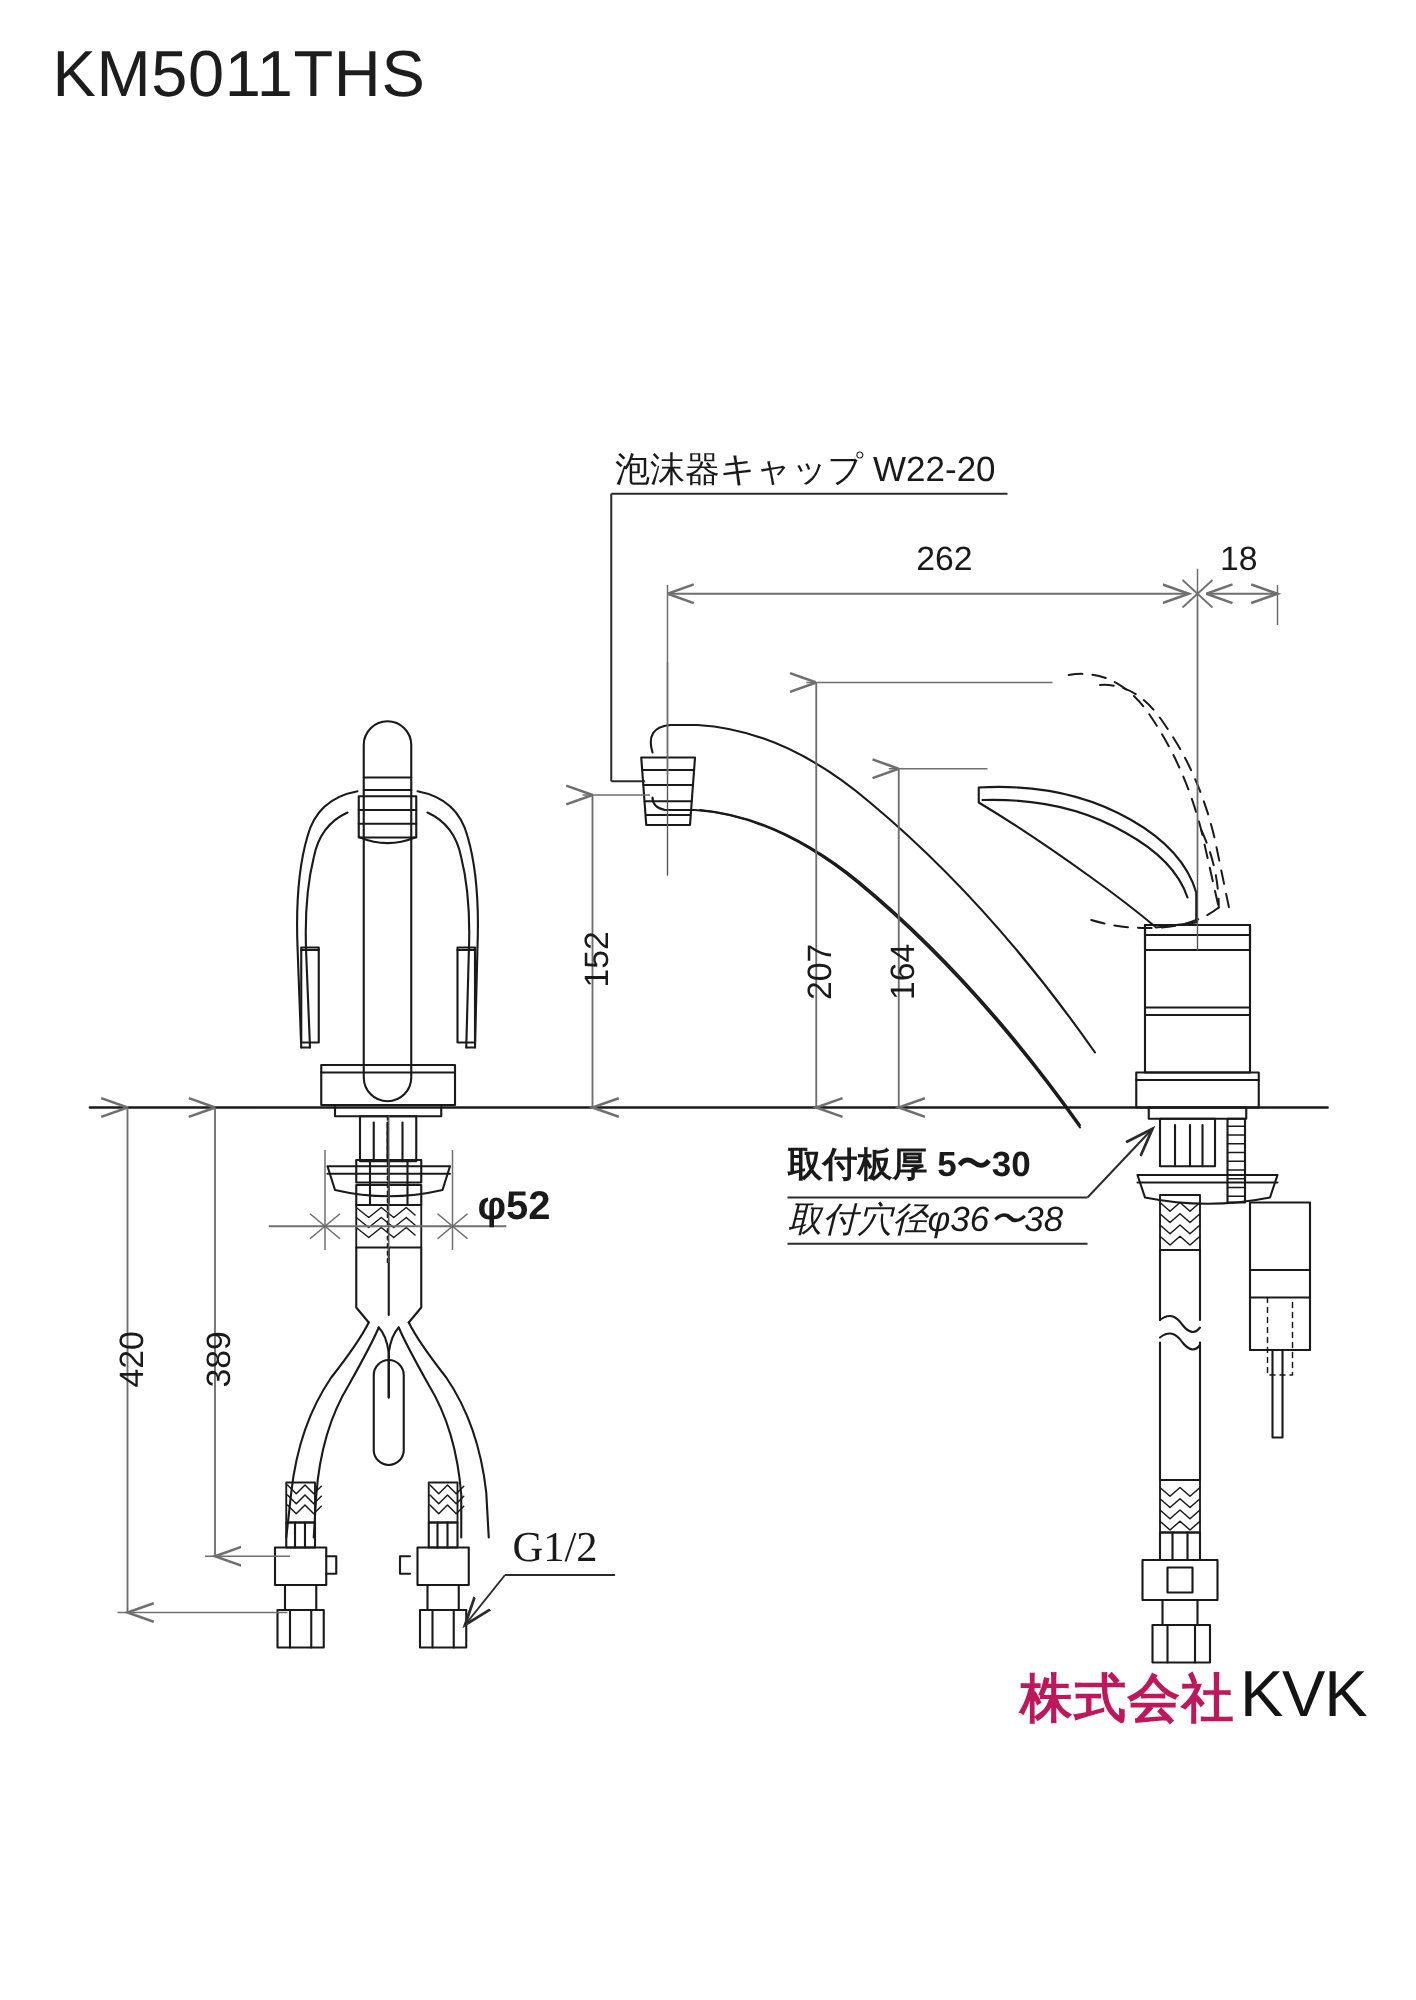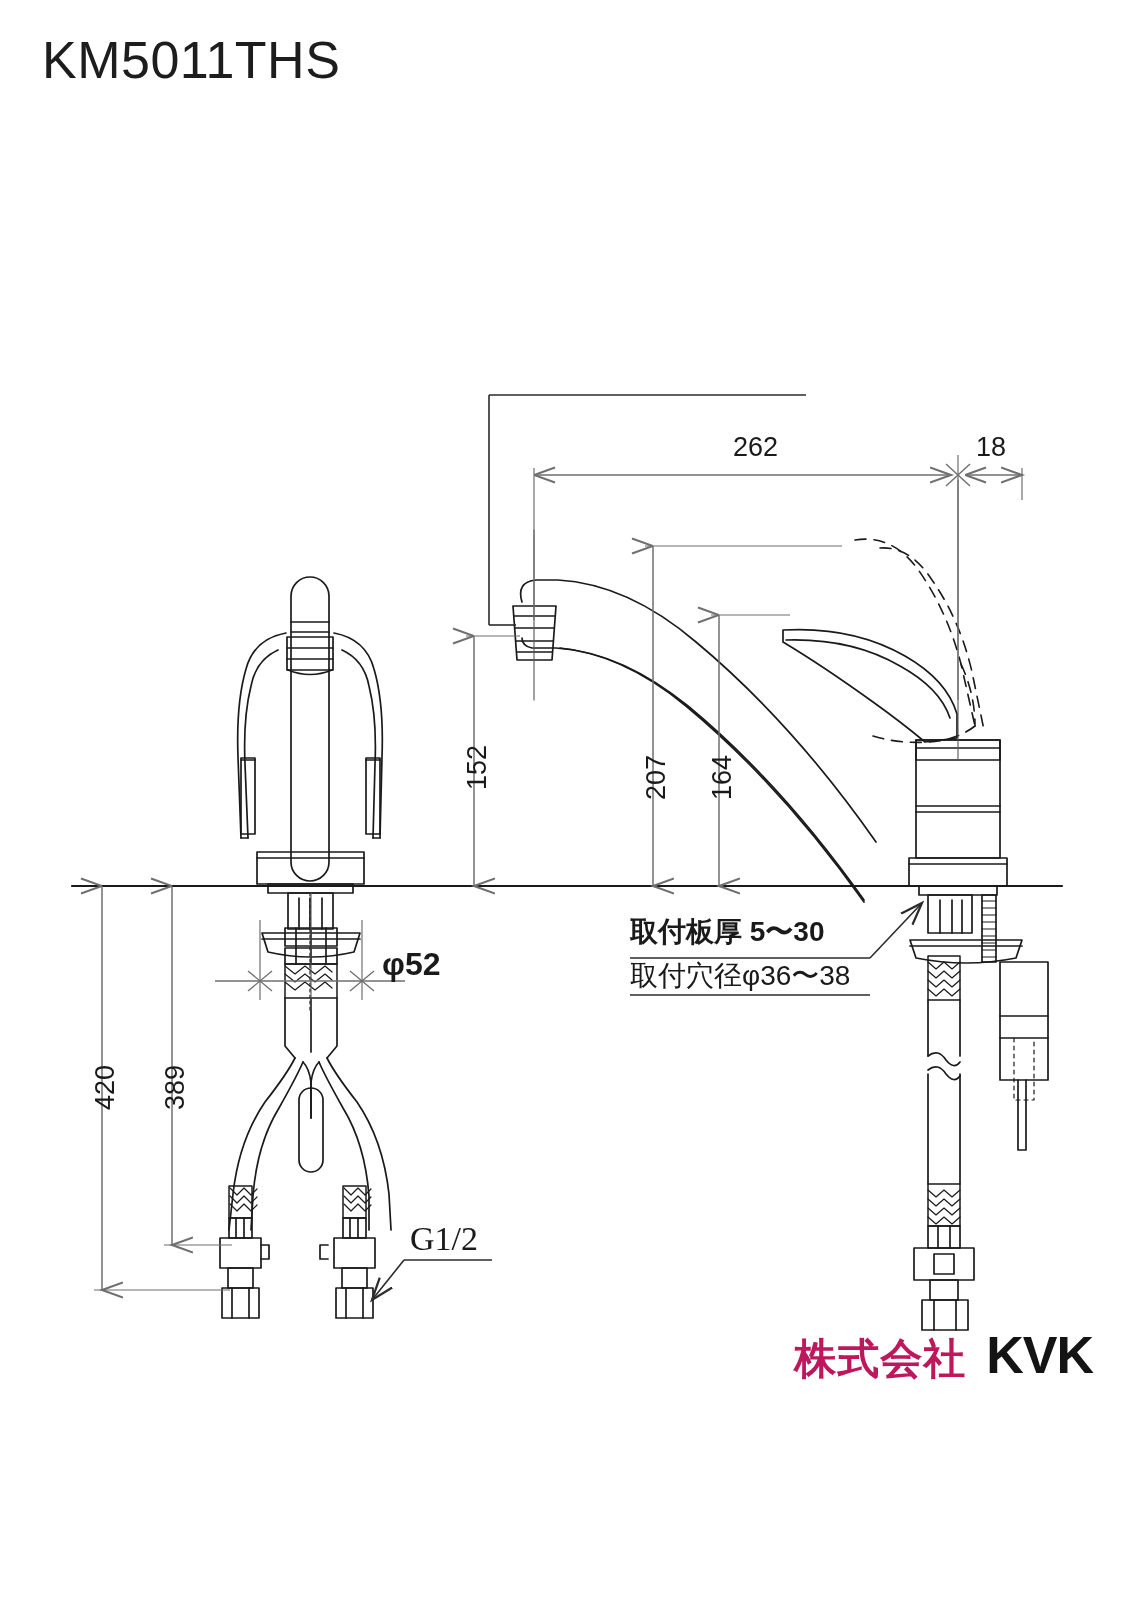--- a/index.html
+++ b/index.html
@@ -15,21 +15,21 @@
     position:absolute;left:42px;top:34px;
     font-size:52px;font-weight:400;letter-spacing:0.5px;
     color:#1d1d1d;line-height:1;white-space:nowrap;
   }
 
   #logo{
     position:absolute;right:40px;bottom:28px;
     display:flex;align-items:baseline;white-space:nowrap;
   }
   #logo .jp{font-size:42px;font-weight:700;letter-spacing:1px;color:#be185d;}
-  #logo .kvk{font-size:52px;font-weight:700;letter-spacing:-1px;color:#141414;margin-left:20px;}
+  #logo .kvk{font-size:52px;font-weight:400;letter-spacing:-1px;color:#141414;margin-left:4px;}
 
   
   #drawing{position:absolute;left:0;top:0;width:1133px;height:1600px;}
 
   .lbl{
     position:absolute;font-size:27px;color:#1a1a1a;white-space:nowrap;
     line-height:1;
   }
   .lbl.rot{transform-origin:0 0;transform:rotate(-90deg);}
   .lbl.jp{font-size:28px;}
@@ -332,36 +332,37 @@
         <line x1="836" y1="958" x2="870" y2="958"></line>
       </g>
 
       <g stroke="#2b2b2b" stroke-width="1.6">
         <line x1="404" y1="1260" x2="492" y2="1260"></line>
         <line x1="404" y1="1260" x2="372" y2="1300" marker-end="url(#leadA)"></line>
       </g>
     </g>
   </svg>
 
+  <div class="lbl jp" style="left:492px;top:362px;">泡沫器キャップ W22-20</div>
 
   <div class="lbl" style="left:733px;top:434px;">262</div>
 
   <div class="lbl" style="left:976px;top:434px;">18</div>
 
   <div class="lbl rot" style="left:464px;top:790px;">152</div>
 
   <div class="lbl rot" style="left:643px;top:800px;">207</div>
 
   <div class="lbl rot" style="left:709px;top:800px;">164</div>
 
   <div class="lbl" style="left:382px;top:948px;font-size:32px;font-weight:bold;">φ52</div>
 
   <div class="lbl jp" style="left:630px;top:918px;font-weight:bold;">取付板厚 5〜30</div>
 
-  <div class="lbl jp" style="left:630px;top:962px;">取付穴径φ36〜38</div>
+  <div class="lbl jp" style="left:630px;top:962px;font-style:italic;">取付穴径φ36〜38</div>
 
   <div class="lbl rot" style="left:92px;top:1110px;">420</div>
 
   <div class="lbl rot" style="left:162px;top:1110px;">389</div>
 
   <div class="lbl" style="left:410px;top:1222px;font-size:34px;font-family:Liberation Serif, serif;">G1/2</div>
 
   <div id="logo">
     <span class="jp">株式会社</span>
     <span class="kvk">KVK</span>

